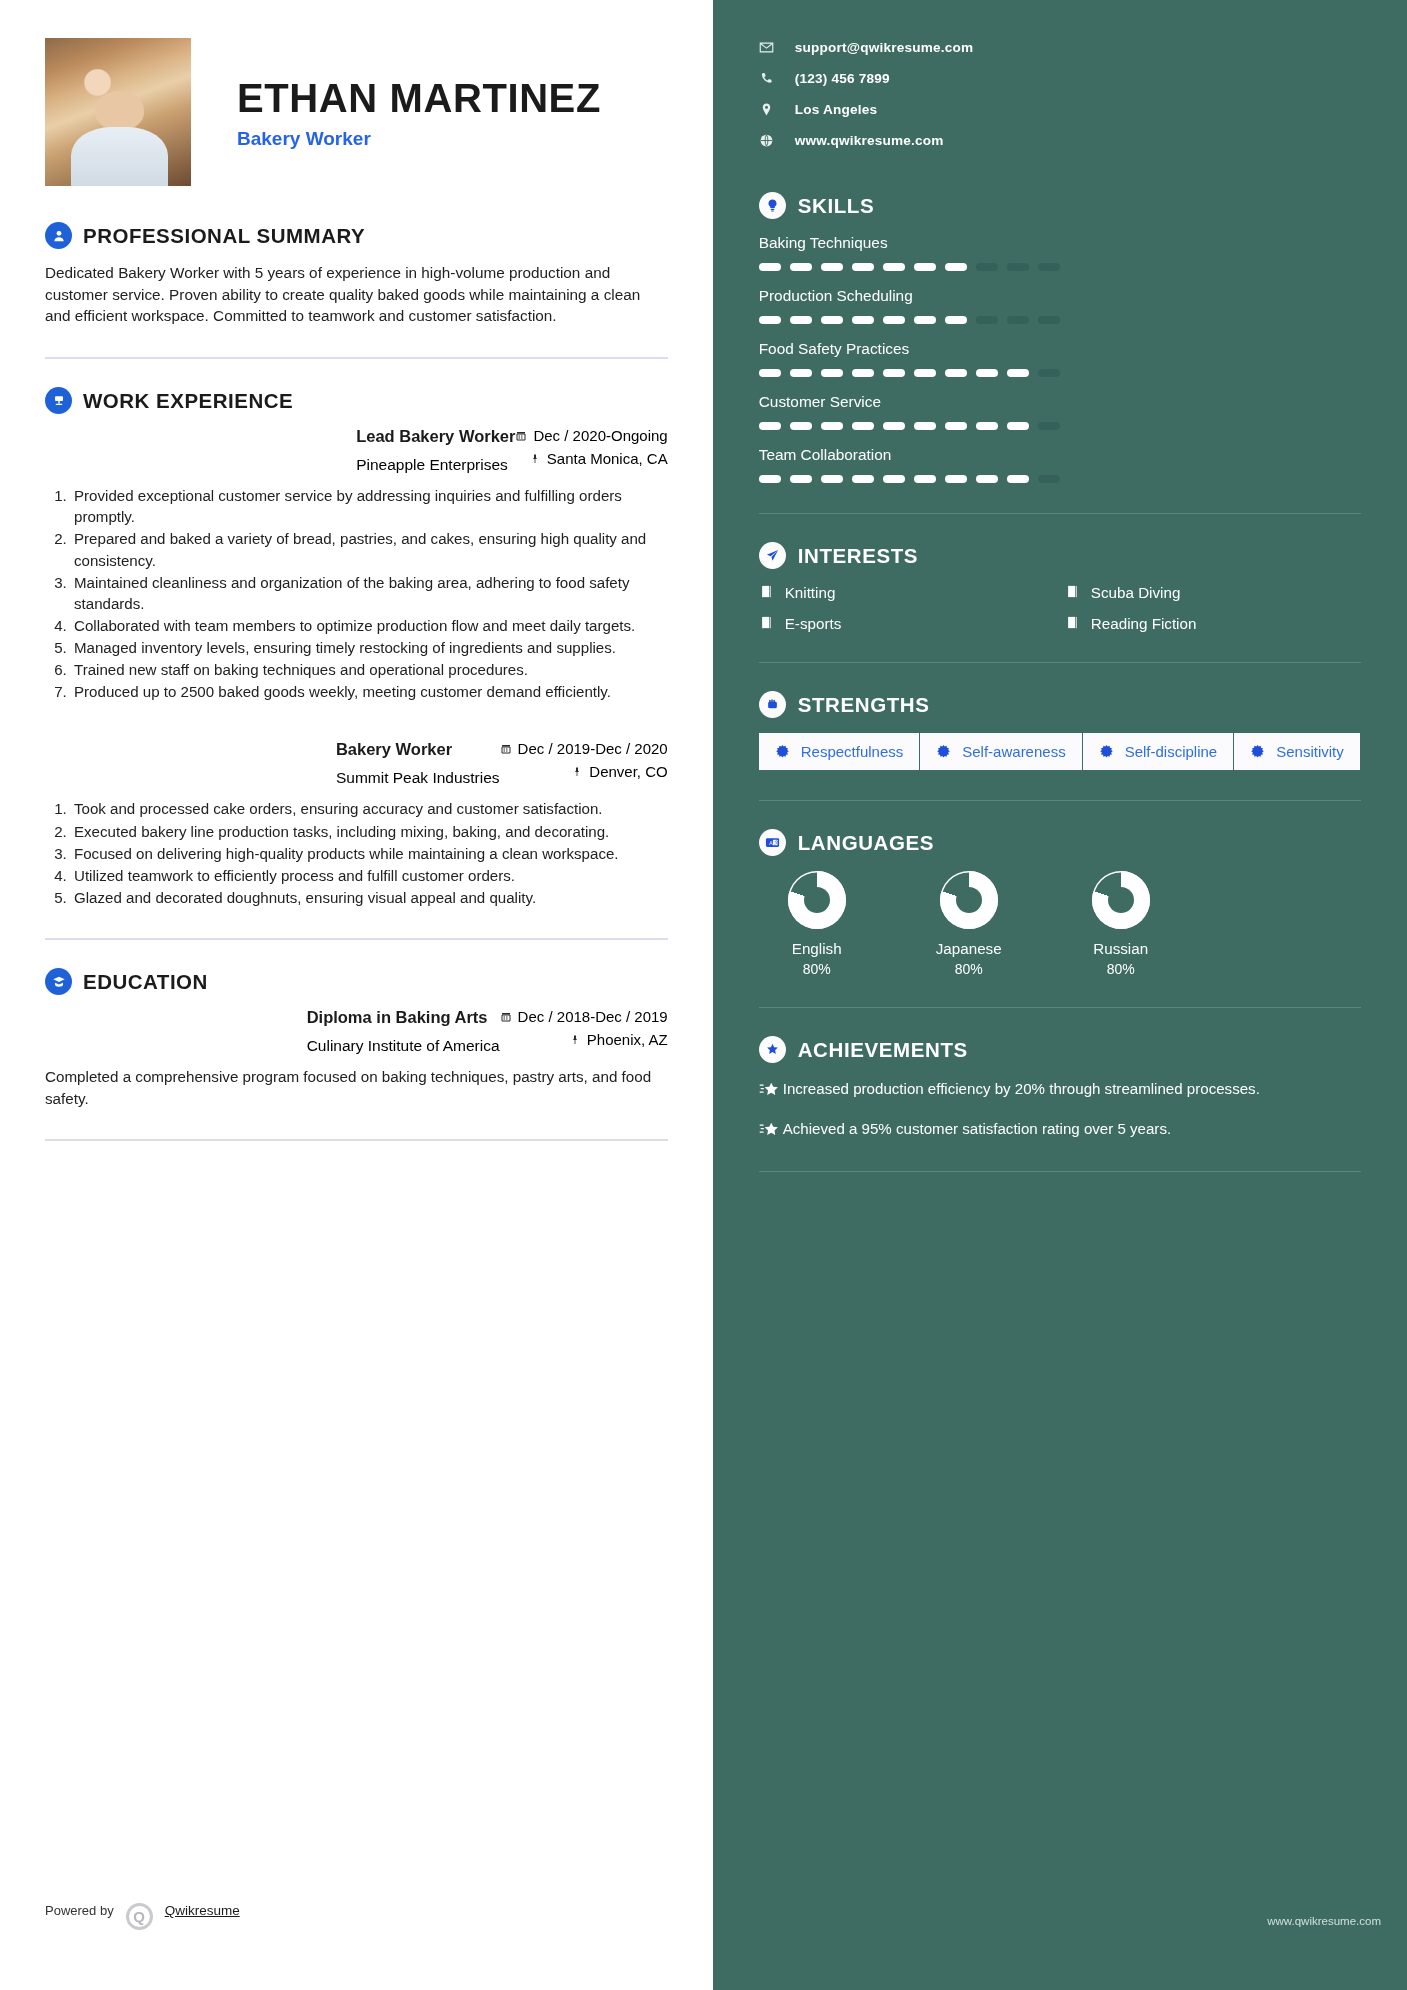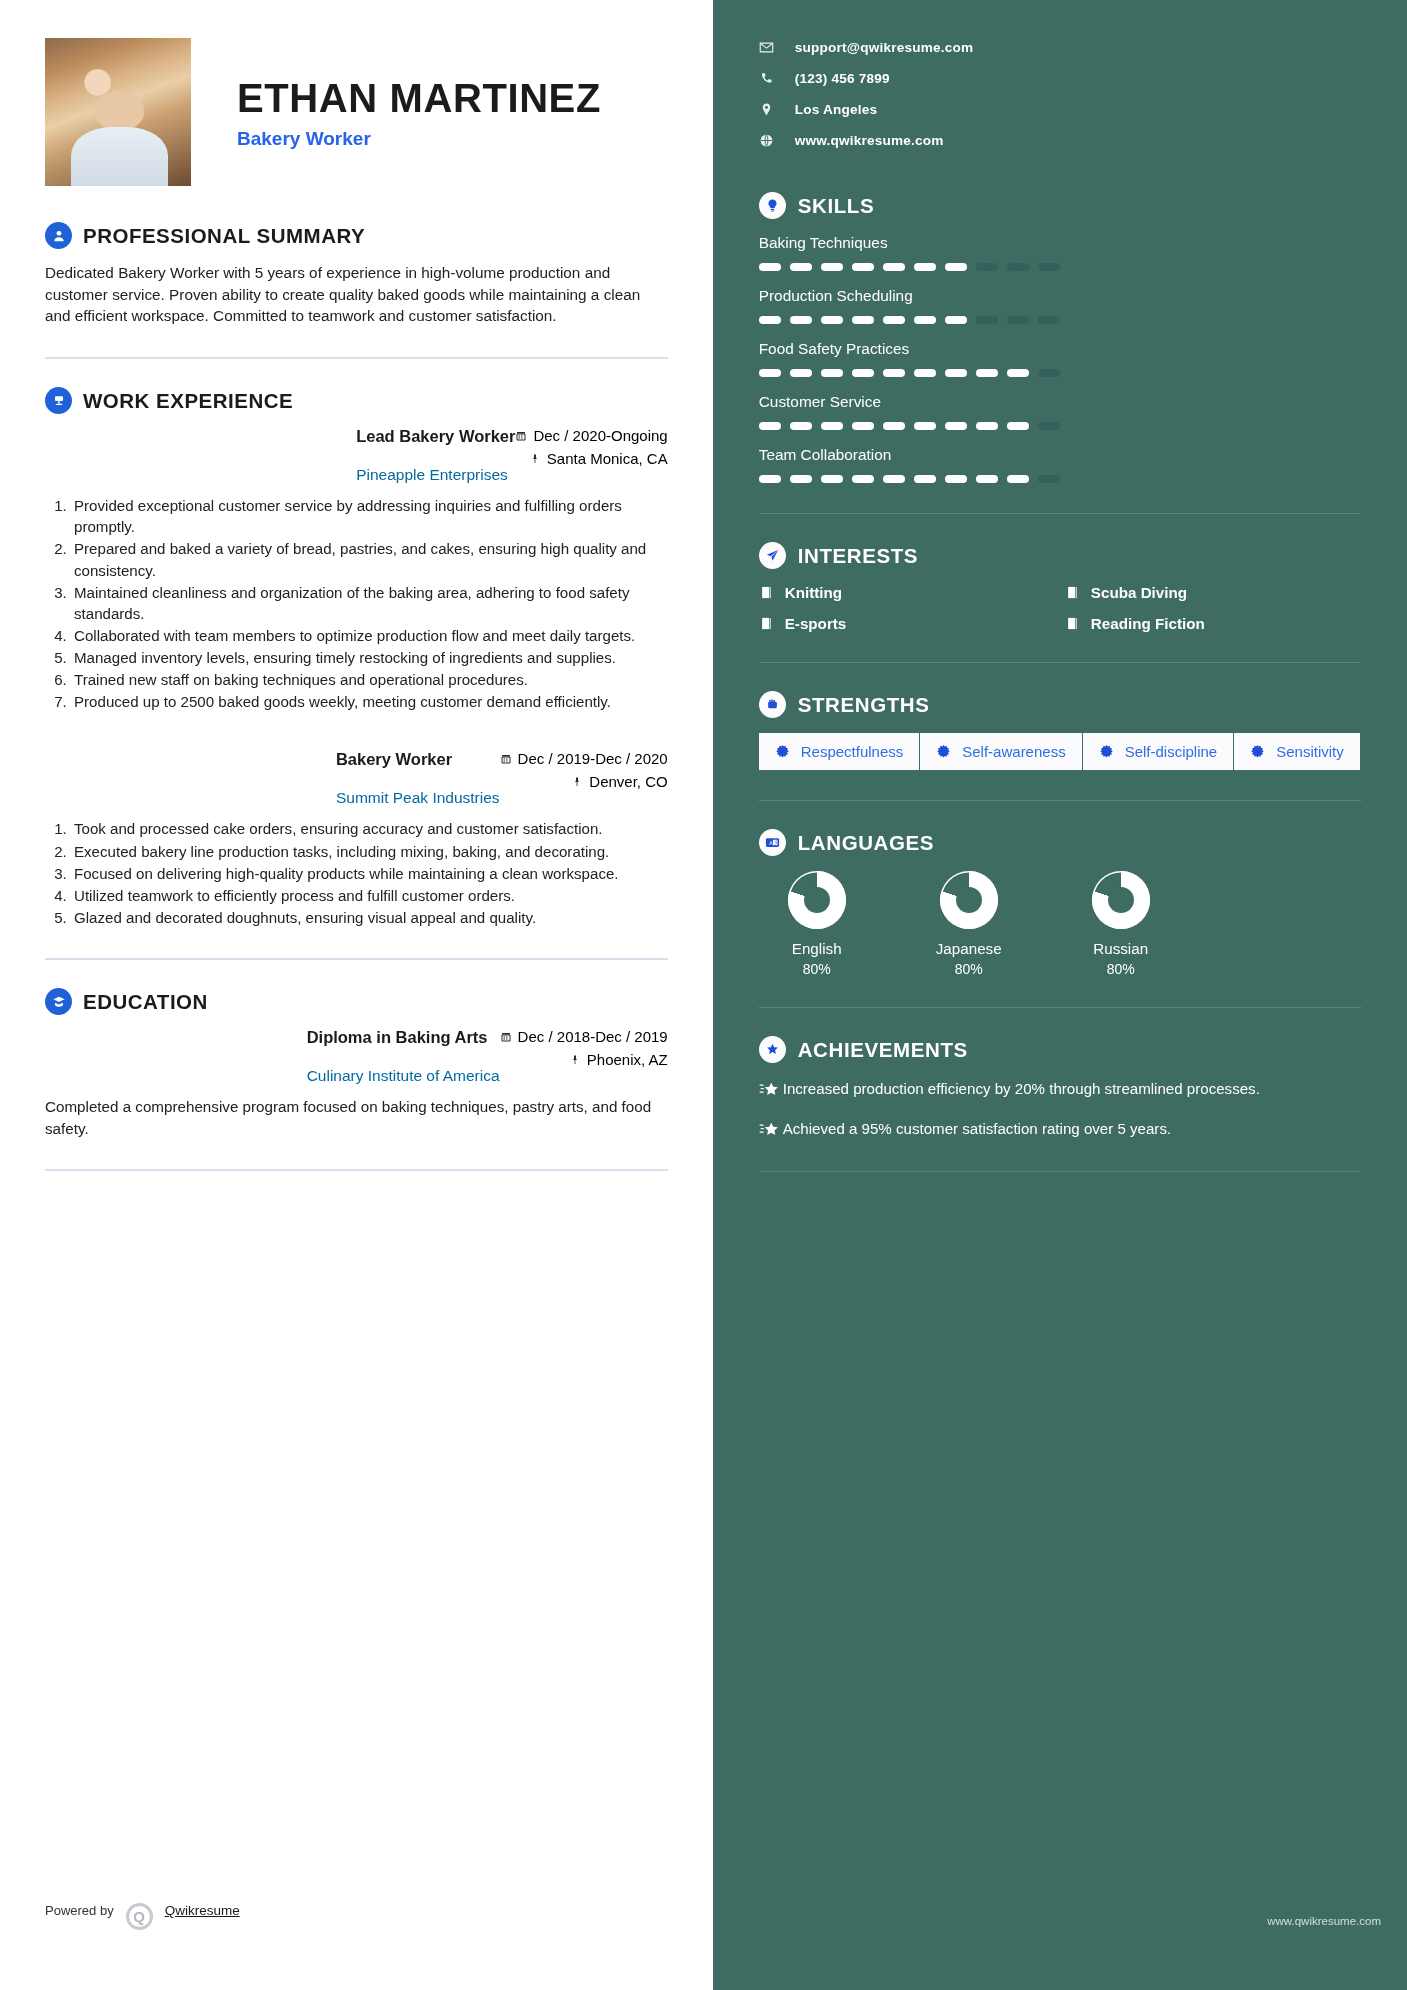--- a/index.html
+++ b/index.html
@@ -63,21 +63,21 @@
     font-size:20.5px; font-weight:bold; color:#1b1b1b;
     letter-spacing:0.5px; text-transform:uppercase;
   }
   .body-p { font-size:15.3px; color:#222; line-height:1.42; }
   .divider { height:2px; background:#dcdcec; margin:30px 0 28px 0; }
 
   
   .entry { margin-bottom:4px; }
   .entry-row { display:flex; justify-content:flex-end; align-items:flex-start; }
   .entry-title { font-size:16.5px; font-weight:bold; color:#1b1b1b; }
-  .entry-org { font-size:15.5px; color:#0369a1; margin-top:20px; }
+  .entry-org { font-size:15.5px; color:#000000; margin-top:10px; }
   .meta { font-size:15px; color:#000000; display:flex; align-items:center;
           justify-content:flex-end; gap:6px; white-space:nowrap; }
   .meta-2 { margin-top:6px; }
   .meta svg { width:12px; height:12px; fill:#2b2b2b; flex:none; }
   ol.bullets { margin:11px 0 0 26px; }
   ol.bullets li {
     font-size:15.1px; color:#222; line-height:1.40; margin-bottom:1px;
     padding-left:3px;
   }
   .edu-desc { font-size:15.2px; color:#222; line-height:1.42; margin-top:11px; }
@@ -123,21 +123,21 @@
   .r-div { height:1px; background:#5b8580; margin:30px 0 28px 0; }
 
   
   .skill-name { font-size:15.4px; color:#ffffff; margin-bottom:11px; }
   .dashes { display:flex; gap:9px; margin-bottom:16px; }
   .dash { width:22px; height:8px; border-radius:4px; background:#ffffff; }
   .dash.off { background:#36605a; }
 
   
   .int-grid { display:grid; grid-template-columns:1fr 1fr; row-gap:14px; column-gap:10px; }
-  .int-item { display:flex; align-items:center; gap:11px;font-weight:bold; }
+  .int-item { display:flex; align-items:flex-start; gap:11px; }
   .int-item svg { width:15px; height:15px; fill:#ffffff; flex:none; }
   .int-item span { font-size:15.2px; color:#ffffff; }
 
   
   .str-grid { display:flex; flex-wrap:wrap; gap:13px 1px; }
   .chip {
     background:#fbfbfd; padding:10px 16px;
     display:flex; align-items:center; gap:11px;
   }
   .chip svg { width:15px; height:15px; fill:#1f4fd8; flex:none; }

